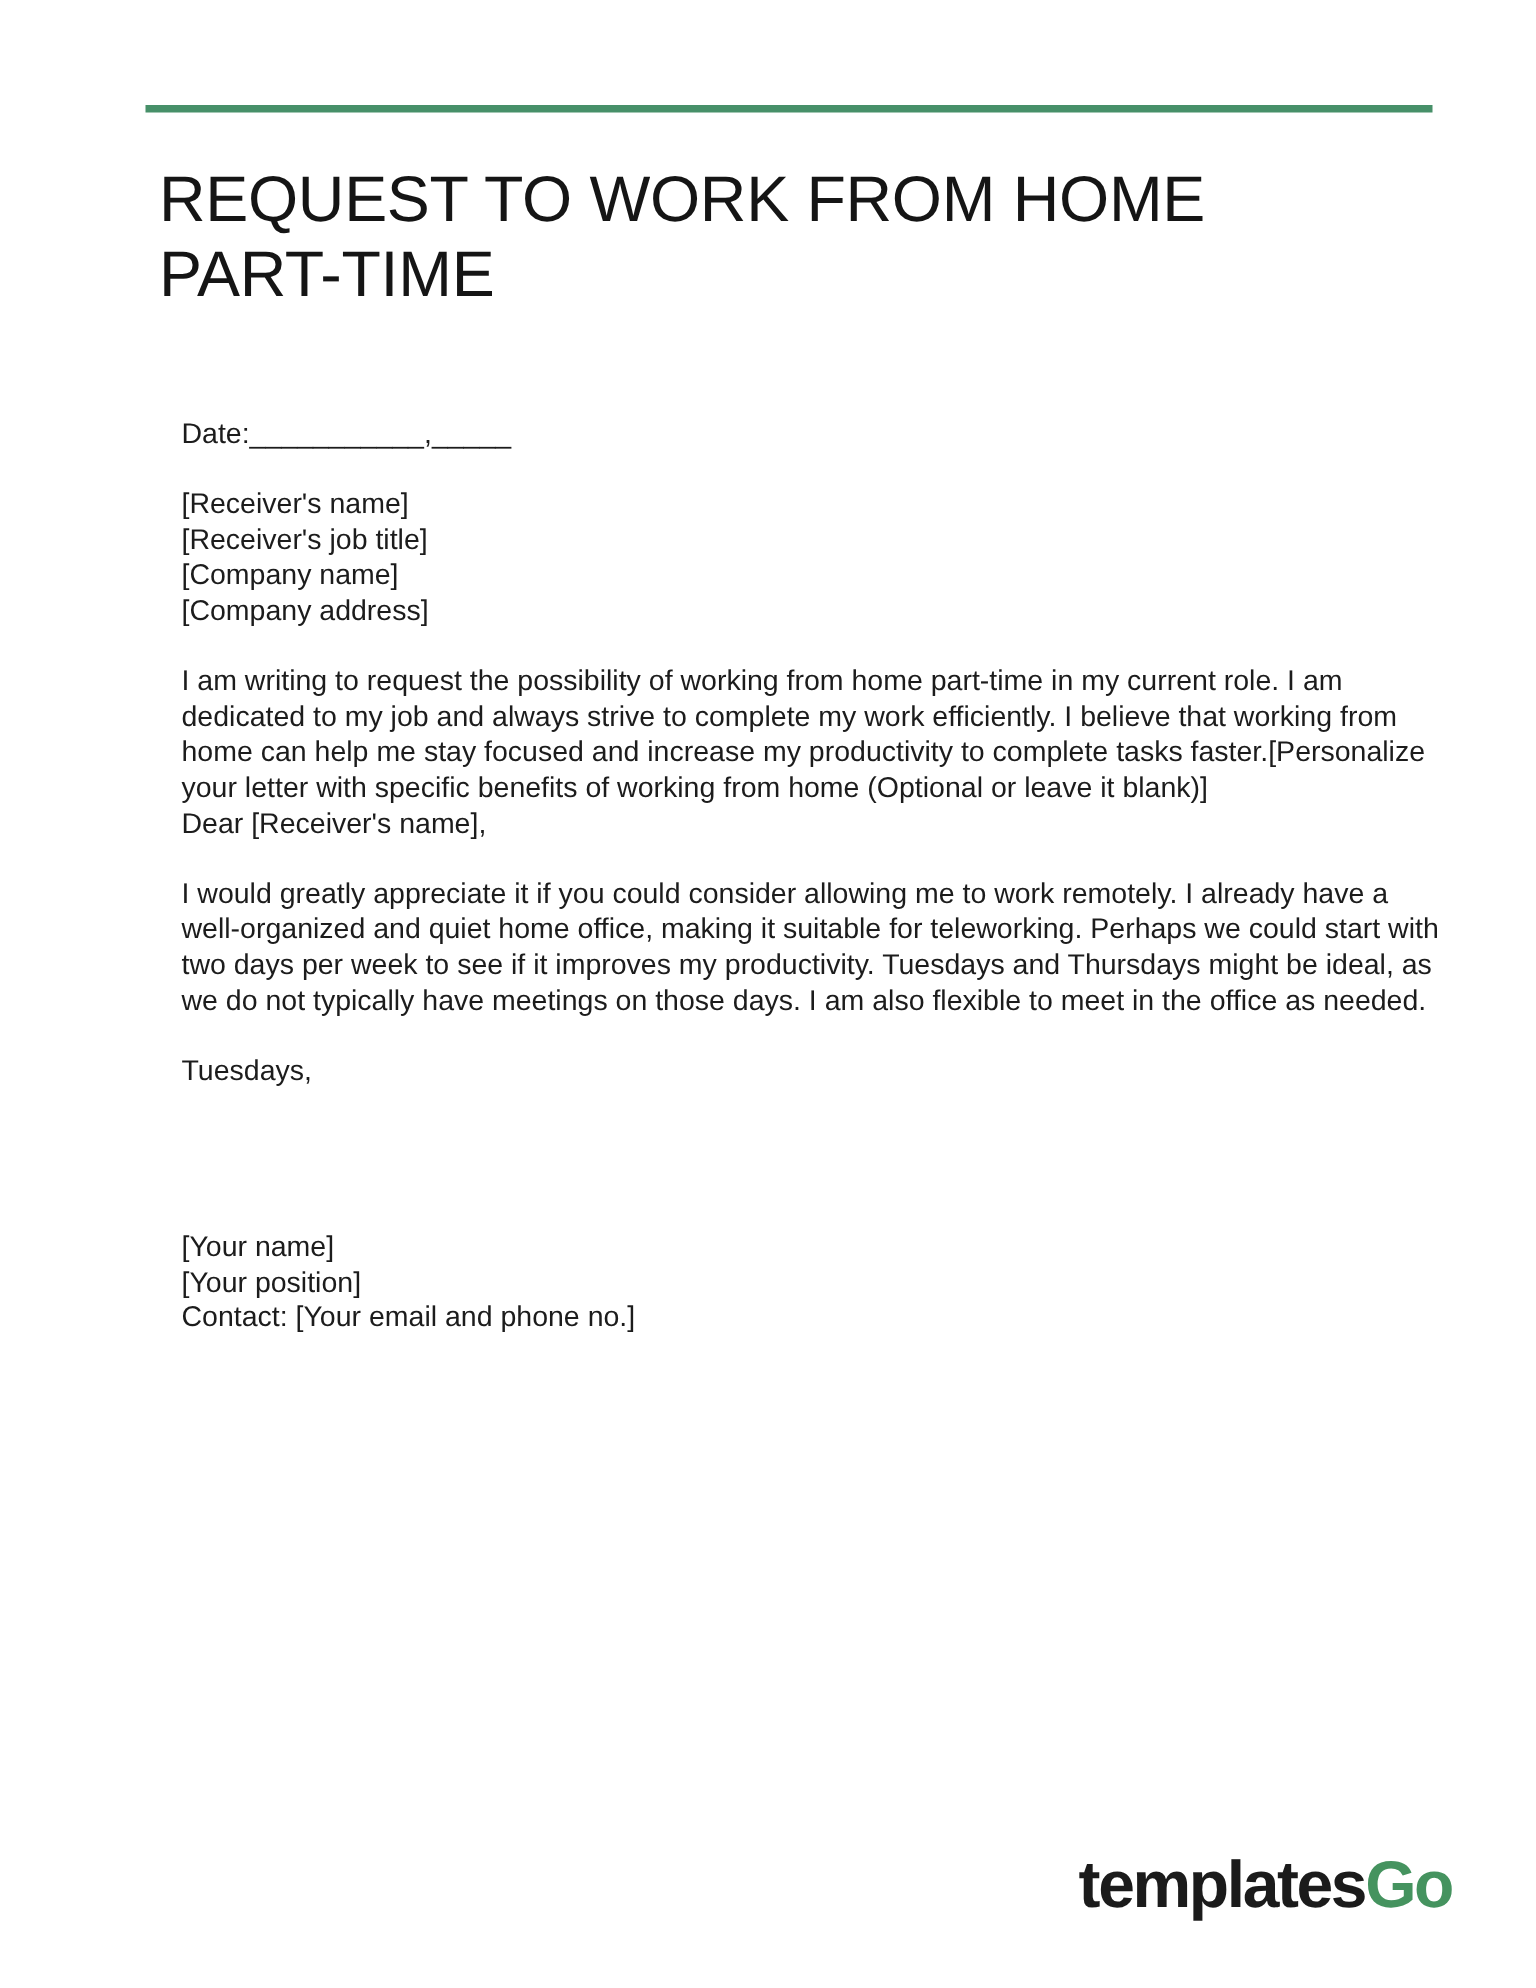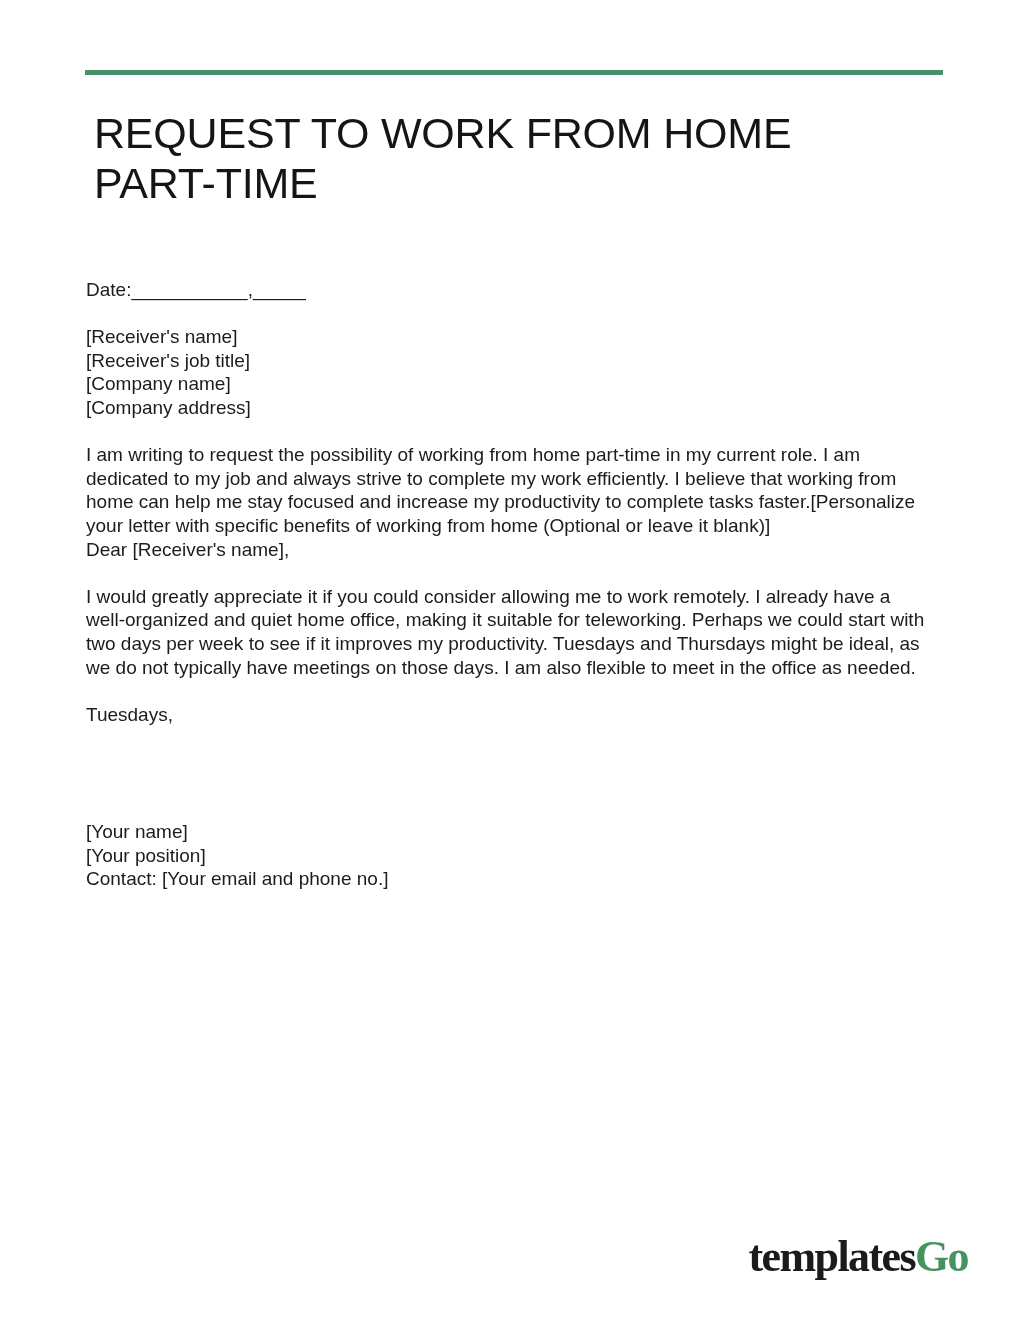--- a/index.html
+++ b/index.html
@@ -15,20 +15,21 @@
     font-family: "Liberation Sans", sans-serif;
     color: #1a1a1a;
     -webkit-font-smoothing: antialiased;
   }
 
   .page {
     position: absolute;
     inset: 0;
     background: #ffffff;
     overflow: hidden;
+    margin-left: 12px;
   }
 
   
   .top-rule {
     position: absolute;
     left: 85px;
     top: 70px;
     width: 858px;
     height: 5px;
     background: #479069;
@@ -45,21 +46,21 @@
     font-weight: 400;
     letter-spacing: -0.2px;
     color: #151515;
     margin: 0;
     white-space: pre-line;
   }
 
   
   .letter {
     position: absolute;
-    left: 86px;
+    left: 109px;
     top: 278px;
     width: 840px;
     font-size: 19px;
     line-height: 23.6px;
     color: #1c1c1c;
   }
 
   .blk {
     margin: 0;
     white-space: pre-line;
@@ -74,21 +75,21 @@
   
   .logo {
     position: absolute;
     right: 56px;
     bottom: 44px;
     font-size: 44px;
     line-height: 48px;
     font-weight: bold;
     letter-spacing: -1.6px;
     white-space: nowrap;
-    font-family: Liberation Serif, serif;
+    font-family: Liberation Sans, sans-serif;
   }
   .logo .lg-a { color: #1b1b1b; }
   .logo .lg-b { color: #45935f; }
 </style>
 </head>
 <body>
 
 <div class="page">
 
   <div class="top-rule"></div>

